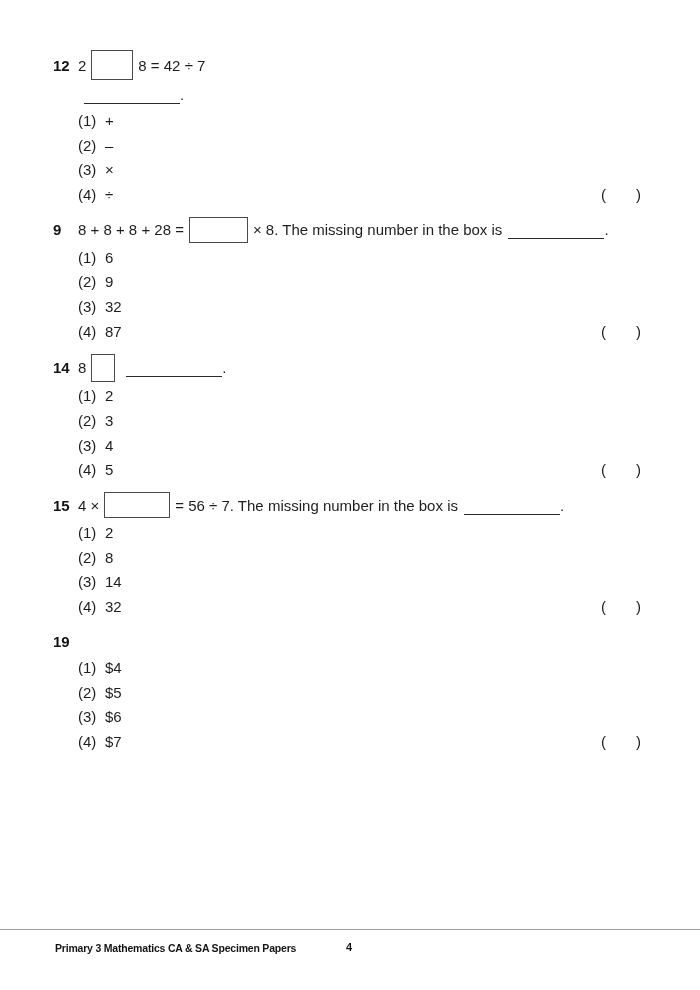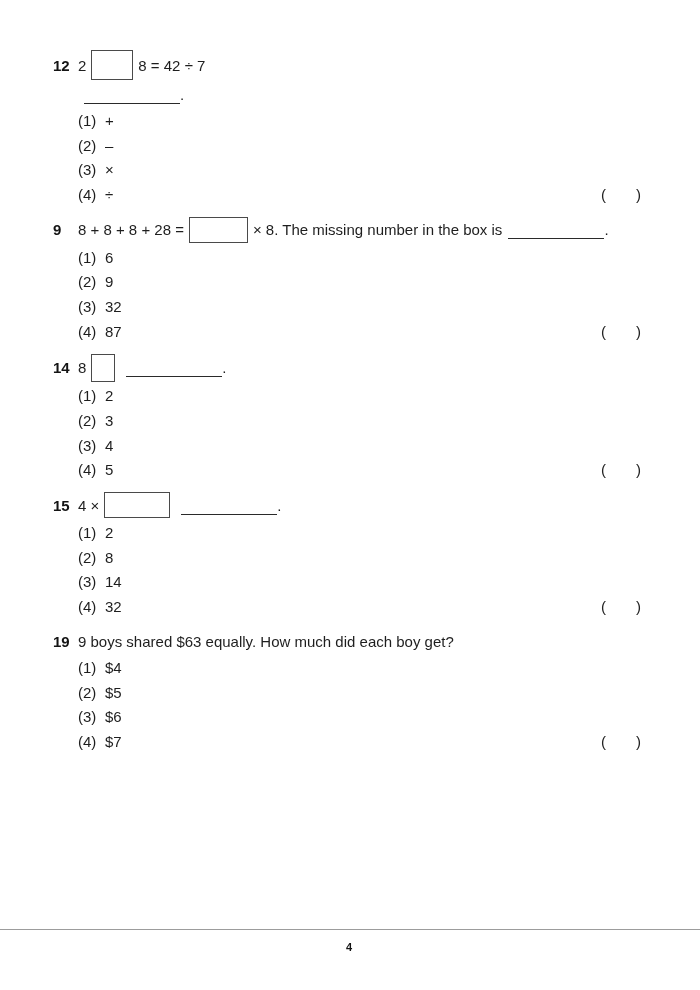--- a/index.html
+++ b/index.html
@@ -157,20 +157,21 @@
           </span>
         </div>
       </div>
     </div>
 
     <div class="question">
       <div class="stem-line">
         <span class="qnum">15</span>
         <span class="stem-text">4 ×</span>
         <span class="blank-box box-q15"></span>
+        <span class="stem-text">= 56 ÷ 7. The missing number in the box is</span>
         <span class="write-line"></span>
         <span class="stem-text">.</span>
       </div>
       <div class="options">
         <div class="option-row">
           <span class="option-label">(1)</span>
           <span class="option-value">2</span>
         </div>
         <div class="option-row">
           <span class="option-label">(2)</span>
@@ -187,21 +188,20 @@
             <span>(</span>
             <span>)</span>
           </span>
         </div>
       </div>
     </div>
 
     <div class="question">
       <div class="stem-line">
         <span class="qnum">19</span>
-        <span class="stem-text">9 boys shared $63 equally. How much did each boy get?</span>
       </div>
       <div class="options">
         <div class="option-row">
           <span class="option-label">(1)</span>
           <span class="option-value">$4</span>
         </div>
         <div class="option-row">
           <span class="option-label">(2)</span>
           <span class="option-value">$5</span>
         </div>
@@ -216,14 +216,15 @@
             <span>(</span>
             <span>)</span>
           </span>
         </div>
       </div>
     </div>
 
   </div>
 
   <div class="footer-rule"></div>
+  <div class="footer-left">Primary 3 Mathematics CA &amp; SA Specimen Papers</div>
   <div class="footer-page">4</div>
 </div>
 
 </body></html>

